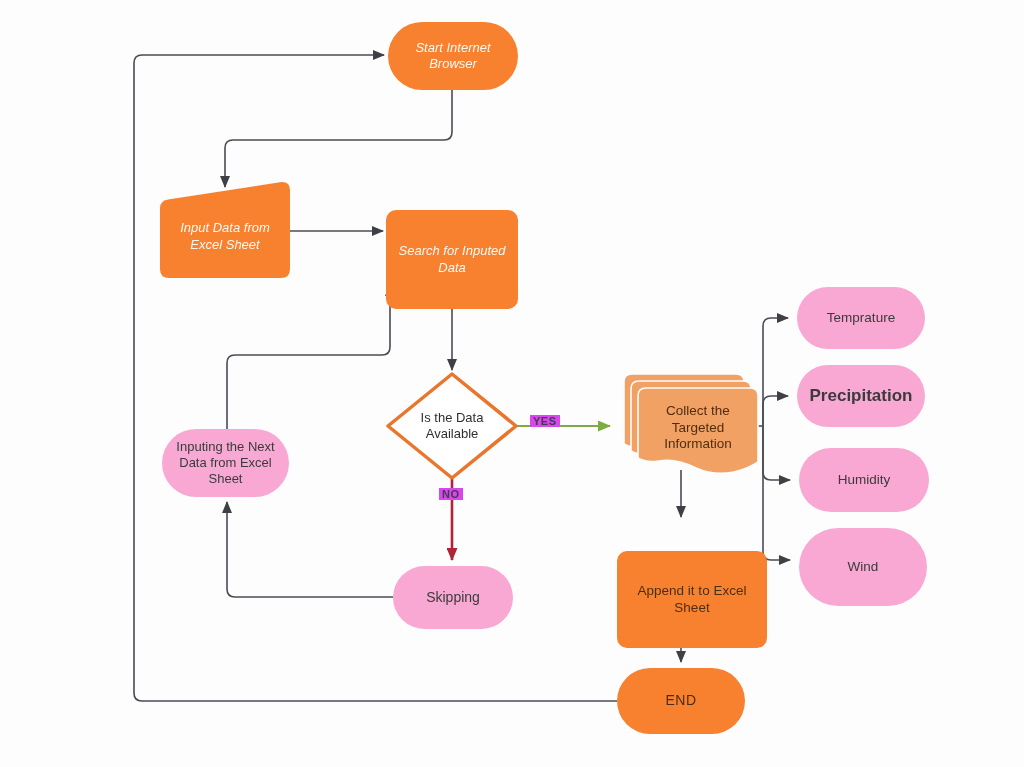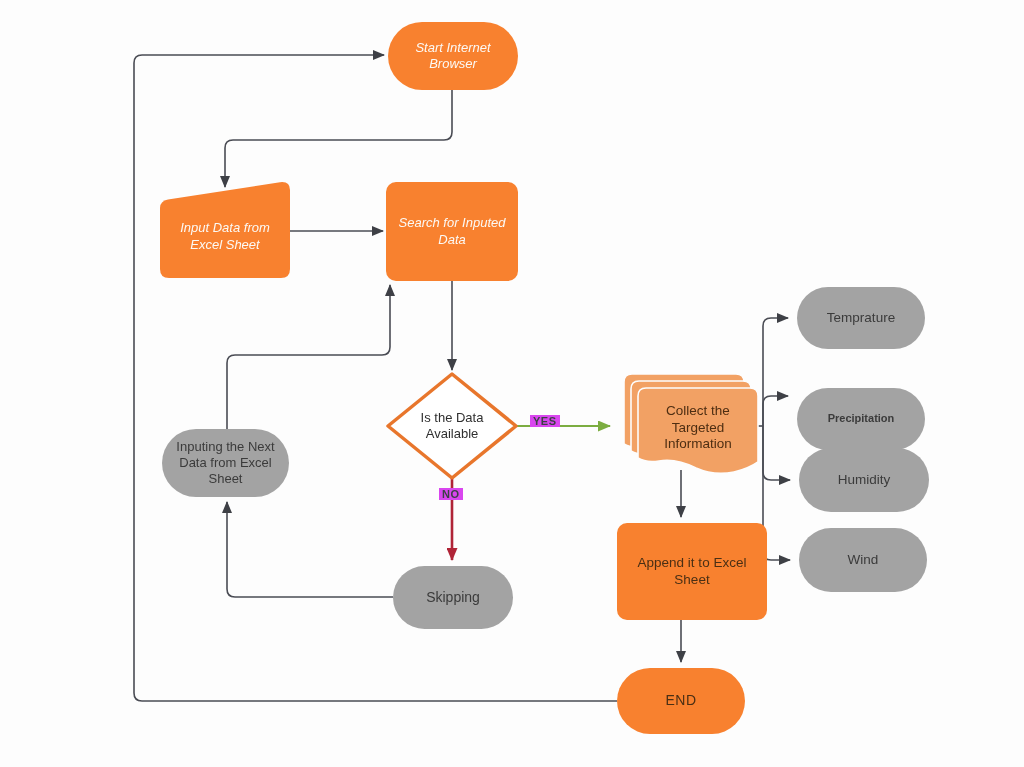--- a/index.html
+++ b/index.html
@@ -6,23 +6,23 @@
   #canvas{
     position:relative;width:1024px;height:767px;background:#fdfdfd;overflow:hidden;
     font-family:"Liberation Sans", sans-serif;
   }
   svg.wires{position:absolute;left:0;top:0;z-index:1;}
   .node{
     position:absolute;z-index:2;display:flex;align-items:center;justify-content:center;
     text-align:center;font-size:13px;line-height:1.25;color:#3b3b3b;box-sizing:border-box;
   }
   .stadium{border-radius:999px;}
-  .rounded{border-radius:10px;}
+  .rounded{border-radius:10px;margin-top:28px;}
   .orange{background:#f8812f;}
-  .peach{background:#a3a3a3;}
+  .peach{background:#f9a8d4;}
   .ital{font-style:italic;color:#fcf9f5;}
   .brown{color:#4a2f14;}
   .bold{font-weight:700;}
   .shapewrap{position:absolute;z-index:2;}
   .shapewrap svg{display:block;}
   .overlay-label{
     position:absolute;display:flex;align-items:center;justify-content:center;
     text-align:center;font-size:13px;line-height:1.25;
   }
   .edge-label{
@@ -121,26 +121,26 @@
     <span>Skipping</span>
   </div>
 
   <div class="node stadium peach" style="left:162px;top:429px;width:127px;height:68px;padding:0 8px;">
     <span>Inputing the Next Data from Excel Sheet</span>
   </div>
 
   <div class="node stadium peach" style="left:797px;top:287px;width:128px;height:62px;font-size:13.5px;">
     <span>Temprature</span>
   </div>
-  <div class="node stadium peach bold" style="left:797px;top:365px;width:128px;height:62px;font-size:11px;margin-top:23px;">
+  <div class="node stadium peach bold" style="left:797px;top:365px;width:128px;height:62px;font-size:17px;">
     <span>Precipitation</span>
   </div>
   <div class="node stadium peach" style="left:799px;top:448px;width:130px;height:64px;font-size:13.5px;">
     <span>Humidity</span>
   </div>
-  <div class="node stadium peach" style="left:799px;top:528px;width:128px;height:64px;font-size:13.5px;">
+  <div class="node stadium peach" style="left:799px;top:528px;width:128px;height:78px;font-size:13.5px;">
     <span>Wind</span>
   </div>
 
   <div class="edge-label" style="left:530px;top:415px;">YES</div>
   <div class="edge-label" style="left:439px;top:488px;">NO</div>
 
 </div>
 
 </body></html>

